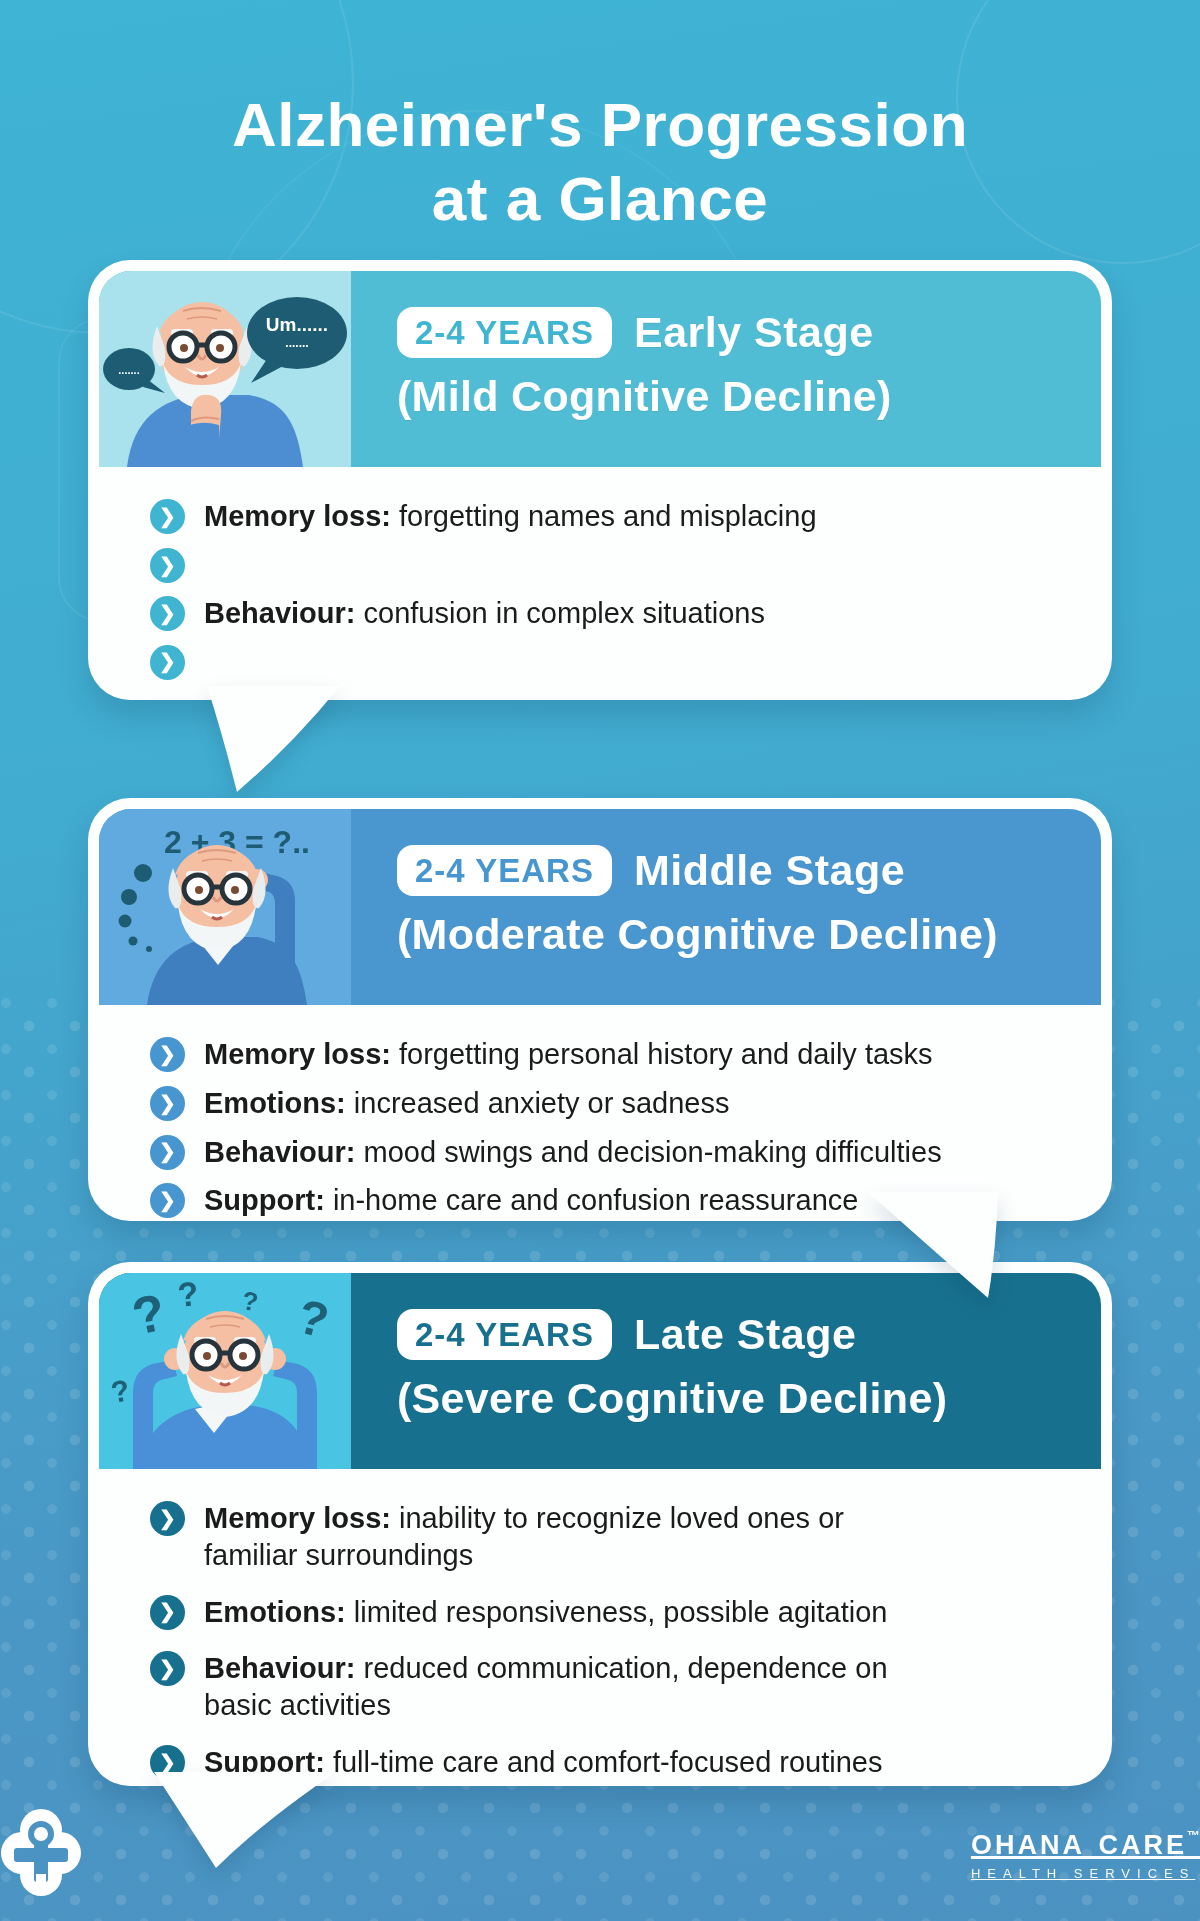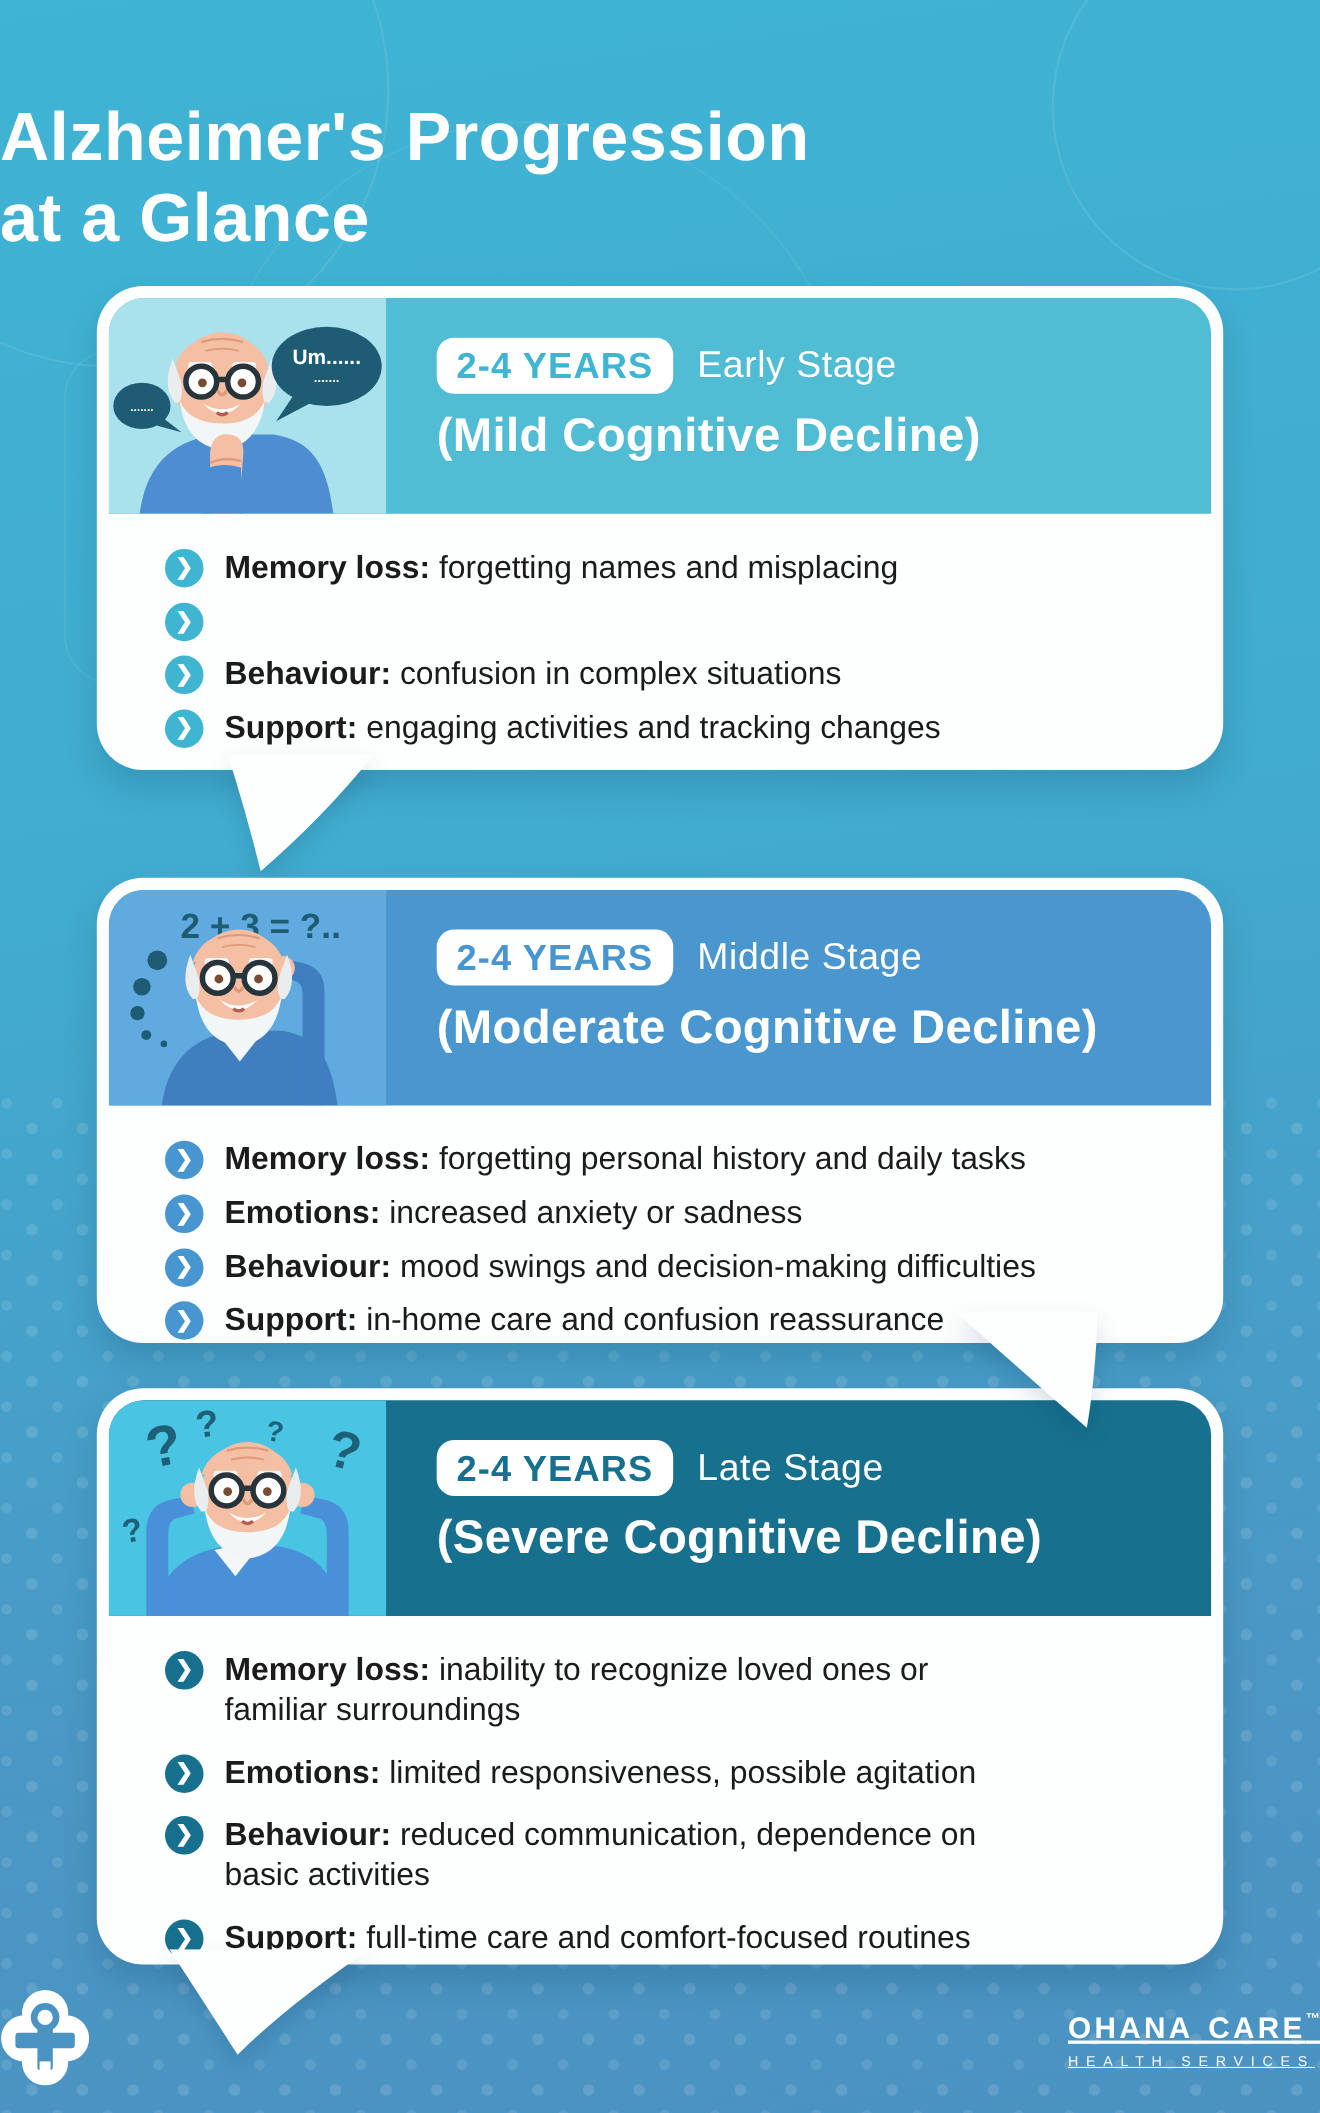--- a/index.html
+++ b/index.html
@@ -10,34 +10,34 @@
   .deco{position:absolute;border:2px solid rgba(255,255,255,.09);pointer-events:none;}
   .deco.c1{left:-150px;top:-170px;width:500px;height:500px;border-radius:50%;}
   .deco.c2{left:190px;top:110px;width:580px;height:580px;border-radius:50%;border-color:rgba(255,255,255,.055);}
   .deco.c3{right:-90px;top:-70px;width:330px;height:330px;border-radius:50%;}
   .deco.sq{left:58px;top:318px;width:238px;height:300px;border-radius:44px;border-color:rgba(255,255,255,.07);}
   .dots{position:absolute;left:0;right:0;top:995px;bottom:0;pointer-events:none;opacity:.85;
         background-image:radial-gradient(circle,rgba(255,255,255,.15) 5px,rgba(255,255,255,0) 5.6px),
                          radial-gradient(circle,rgba(255,255,255,.12) 4.5px,rgba(255,255,255,0) 5.2px);
         background-size:46px 46px,46px 46px;background-position:6px 8px,29px 31px;}
   
-  .main-title{position:absolute;top:46px;left:0;width:100%;color:#ffffff;
+  .main-title{position:absolute;top:46px;left:0;width:100%;text-align:center;color:#ffffff;
               font-size:62px;line-height:1.2;font-weight:800;letter-spacing:.5px;}
   
   .card{position:absolute;left:88px;width:1024px;background:#fdfefe;border-radius:42px;
         box-shadow:0 16px 30px rgba(8,48,78,.17);}
   .card-header{position:absolute;top:11px;left:11px;right:11px;height:196px;display:flex;
                border-radius:32px 32px 0 0;overflow:hidden;background:var(--header);}
   .illus{width:252px;flex:none;background:var(--panel);position:relative;}
   .illus svg{position:absolute;left:0;top:0;}
   .header-text{flex:1;padding:36px 20px 0 46px;color:#fff;}
   .stage-line1{display:flex;align-items:center;gap:22px;}
   .badge{background:#ffffff;color:var(--accent);font-weight:800;font-size:33px;
          padding:9px 18px;border-radius:16px;letter-spacing:1px;line-height:1;}
-  .stage-name{font-size:34px;font-weight:400;letter-spacing:.5px;text-shadow:0 1px 0 rgba(0,0,0,.06);}
+  .stage-name{font-size:43px;font-weight:700;letter-spacing:.5px;text-shadow:0 1px 0 rgba(0,0,0,.06);}
   .stage-sub{font-size:43px;font-weight:800;margin-top:14px;letter-spacing:.3px;text-shadow:0 1px 0 rgba(0,0,0,.06);}
   .card-body{position:absolute;top:207px;left:0;right:0;bottom:0;padding:31px 56px 0 62px;}
   .bullet{display:flex;gap:19px;margin-bottom:12px;font-size:29px;line-height:1.27;color:#1b1b1b;}
   .card.tall .bullet{margin-bottom:20px;}
   .chev{width:35px;height:35px;border-radius:50%;background:var(--accent);color:#ffffff;flex:none;
         display:flex;align-items:center;justify-content:center;font-size:20px;font-weight:bold;margin-top:1px;}
   .btxt{max-width:860px;}
   .card.tall .btxt{max-width:720px;}
   .btxt b{font-weight:800;}
   
@@ -130,21 +130,20 @@
       </div>
       <div class="bullet">
         <span class="chev">❯</span>
       </div>
       <div class="bullet">
         <span class="chev">❯</span>
         <span class="btxt"><b>Behaviour:</b> <span>confusion in complex situations</span></span>
       </div>
       <div class="bullet">
         <span class="chev">❯</span>
-        <span class="btxt"><b>Support:</b> <span>engaging activities and tracking changes</span></span>
       </div>
     </div>
   </section>
   <svg class="tail" style="left:195px;top:686px;" width="160" height="112" viewBox="0 0 160 112">
     <path d="M12 0 L145 0 Q98 58 42 106 Q28 50 12 0 Z" fill="#fdfefe"></path>
   </svg>
 
   <section class="card" style="top: 798px; height: 423px; --header: #4a97d0; --panel: #61aadf; --accent: #4796d0; --sweater: #3f7fc0; --ink: #1d5c73;">
     <div class="card-header">
       <div class="illus">

